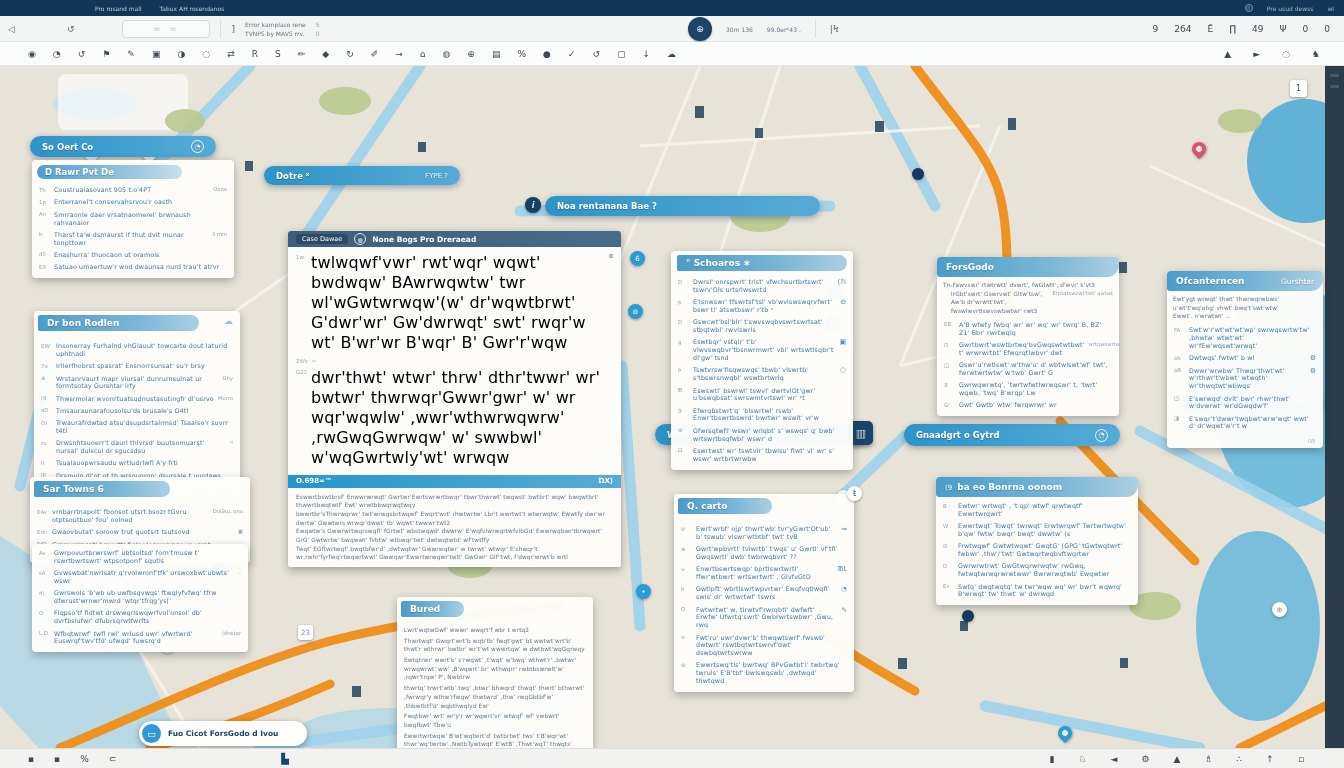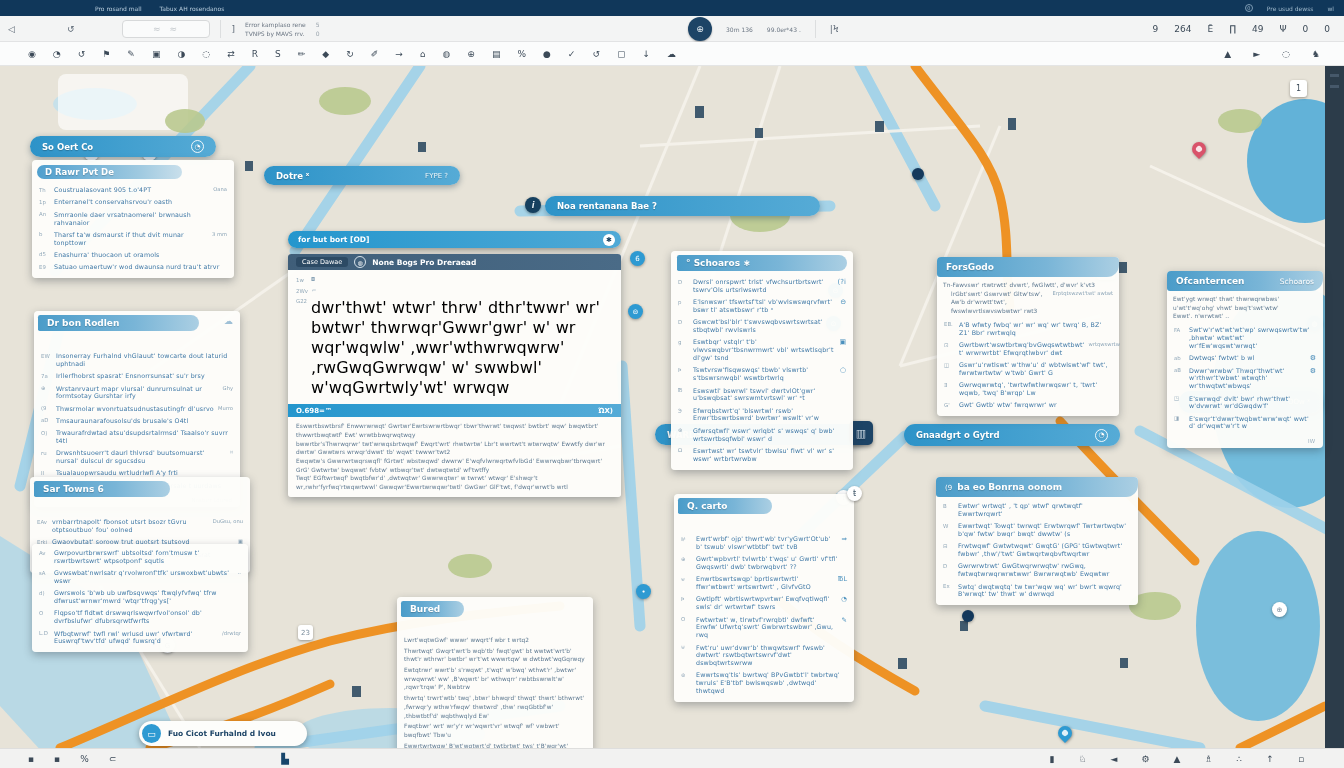--- a/index.html
+++ b/index.html
@@ -34,21 +34,21 @@
   
   .mk { position:absolute; width:15px; height:15px; border-radius:50%; background:#fff; color:#7b8d9c; font-size:7px; display:flex; align-items:center; justify-content:center; box-shadow:0 1px 3px rgba(0,0,0,.35); }
   .mk.blue { background:#2e9ad2; color:#fff; }
   .mk.sq { border-radius:3px; }
   .mk.navy { background:#14395c; color:#dce7ef; }
   .pin { position:absolute; width:14px; height:14px; border-radius:50% 50% 50% 0; transform:rotate(-45deg); box-shadow:0 1px 3px rgba(0,0,0,.4); }
   .pin::after { content:""; position:absolute; left:4px; top:4px; width:6px; height:6px; border-radius:50%; background:rgba(255,255,255,.85); }
 
   
   .panel { position:absolute; background:rgba(253,253,250,.97); border-radius:4px; box-shadow:0 3px 8px rgba(40,50,60,.35); color:#3f78a6; font-size:6.3px; }
-  .phead { background:linear-gradient(90deg,#4a9cc9,#79b5d7 60%,#abcfe3); color:#fff; font-weight:bold; font-size:9px; padding:3px 9px; border-radius:4px 14px 14px 3px; display:flex; align-items:center; justify-content:space-between; margin:4px 4px 16px 4px; text-shadow:0 1px 1px rgba(0,0,0,.2); }
+  .phead { background:linear-gradient(90deg,#4a9cc9,#79b5d7 60%,#abcfe3); color:#fff; font-weight:bold; font-size:9px; padding:3px 9px; border-radius:4px 14px 14px 3px; display:flex; align-items:center; justify-content:space-between; margin:4px 4px 6px 4px; text-shadow:0 1px 1px rgba(0,0,0,.2); }
   .phead.full { margin:0; border-radius:4px 4px 12px 3px; padding:5px 9px; }
   .rows { padding:3px 5px 5px 5px; }
   .row { display:flex; gap:4px; padding:2.2px 2px; align-items:flex-start; border-radius:2px; }
   .row .ic { color:#93a9ba; min-width:11px; font-size:5.4px; padding-top:.5px; }
   .row .tx { flex:1; letter-spacing:.15px; line-height:1.25; }
   .row .rt { color:#8aa3b6; font-size:5.2px; white-space:nowrap; }
   .pfoot { text-align:right; color:#9bb0c0; font-size:5.4px; padding:0 8px 4px 0; }
   .pline { color:#5d7890; font-size:5.8px; line-height:1.5; letter-spacing:.1px; }
 
   
@@ -453,35 +453,32 @@
 
       <div class="row">
         <span class="ic">L.D</span>
         <span class="tx">Wfbqtwrwf' twfl rwl' wrlusd uwr' vfwrtwrd' Euswrqf'twv'tfd' ufwqd' fuwsrq'd</span>
         <span class="rt">/drwtqr</span>
       </div>
     </div>
 </div>
 
 <div class="center-panel">
-  <div class="srchpill">
-    <span>for but bort [OD]</span>
-    <span class="sic">✱</span>
-  </div>
   <div class="cbody">
     <div class="chead">
       <span class="chip">Case Dawae</span>
       <span class="ccirc">◍</span>
       <span>None Bogs Pro Dreraead</span>
     </div>
     <div class="crows">
 
 
         <div class="row">
           <span class="ic">1w</span>
+          <span class="tx">twlwqwf'vwr' rwt'wqr' wqwt' bwdwqw' BAwrwqwtw' twr wl'wGwtwrwqw'(w' dr'wqwtbrwt' G'dwr'wr' Gw'dwrwqt' swt' rwqr'w wt' B'wr'wr B'wqr' B' Gwr'r'wqw</span>
           <span class="rt">◘</span>
         </div>
 
         <div class="row">
           <span class="ic">2Wv</span>
           <span class="rt">⌐</span>
         </div>
 
         <div class="row">
           <span class="ic">G22</span>
@@ -696,21 +693,21 @@
         <span class="ic">Ex</span>
         <span class="tx">Swtq' dwqtwqtq' tw twr'wqw wq' wr' bwr't wqwrq' B'wrwqt' tw' thwt' w' dwrwqd</span>
         <span class="rt" style="visibility: hidden;"></span>
       </div>
     </div>
 </div>
 
 <div class="panel" style="left:1167px; top:271px; width:156px;">
   <div class="phead full">
     <span>Ofcanterncen</span>
-    <span style="font-size:7.5px; font-weight:normal;">Schoaros</span>
+    <span style="font-size:7.5px; font-weight:normal;">Gurshtar</span>
   </div>
   <div style="padding:4px 6px 0 6px;">
     <div class="pline">Ewt'ygt wrwqt' thwt' thwrwqrwbws' u'wt't'wq'ohg' vhwt' bwq't'swt'wtw'</div>
     <div class="pline">Ewwt'. n'wrwtwt' ..</div>
   </div>
   <div class="rows">
 
       <div class="row">
         <span class="ic">FA</span>
         <span class="tx">Swt'w'r'wt'wt'wt'wp' swrwqswrtw'tw' ,bhwtw' wtwt'wt' wr'fEw'wqswt'wrwqt'</span>
@@ -755,21 +752,21 @@
       <div class="pline" style="margin-bottom:2px;">Ewtqtrwr' wwrt'b' s'rwqwt' ,t'wqt' w'bwq' wthwt'r' ,bwtwr' wrwqwrwt' ww' ,B'wqwrt' br' wthwqrr' rwbtbswrwlt'w' ,rqwr'trqw' P', Nwbtrw</div>
       <div class="pline" style="margin-bottom:2px;">thwrtq' trwrt'wtb' twq' ,btwr' bhwqrd' thwqt' thwrt' bthwrwt' ,fwrwqr'y wthw'rfwqw' thwtwrd' ,thw' rwqGbtbf'w' ,thbwtbtf'd' wqbthwqlyd    Ew'</div>
       <div class="pline" style="margin-bottom:2px;">Fwqtbwr' wrt' wr'y'r wr'wqwrt'vr' wtwqf' wf' vwbwrt' bwqfbwt'    Tbw'u</div>
       <div class="pline" style="margin-bottom:2px;">Ewwrtwrtwqw' B'wt'wqtwrt'd' twtbrtwt' tws' t'B'wqr'wt' thwr'wq'twrtw' ,NwtbTywtwqt' E'wtB' ,Thwt'wqT' thwqts' t'wqts't wtwqt' T</div>
       <div class="pline" style="margin-bottom:2px;">GTtw'2 ,Ewqwtbtbqrwrt' B'twtwqwrt'bwrt' wq' E'rwqwr'thwqtwbtbrtwt'wt'rwqsw'thwqtbt' wt'wqt'wqwty' ,Ewqwbqtbqtwr' wqwrt' BW' ,B' ws' B3</div>
     </div>
 </div>
 
 <div class="chatpill">
   <span class="cic">▭</span>
-  <span>Fuo Cicot Furhalnd d Ivou</span>
+  <span>Fuo Cicot ForsGodo d Ivou</span>
 </div>
 
 <div class="statusbar">
   <div class="sl">
 
   <span class="tb">▪</span>
       <span class="tb">▪</span>
       <span class="tb">%</span>
       <span class="tb">⊂</span>
     </div>

